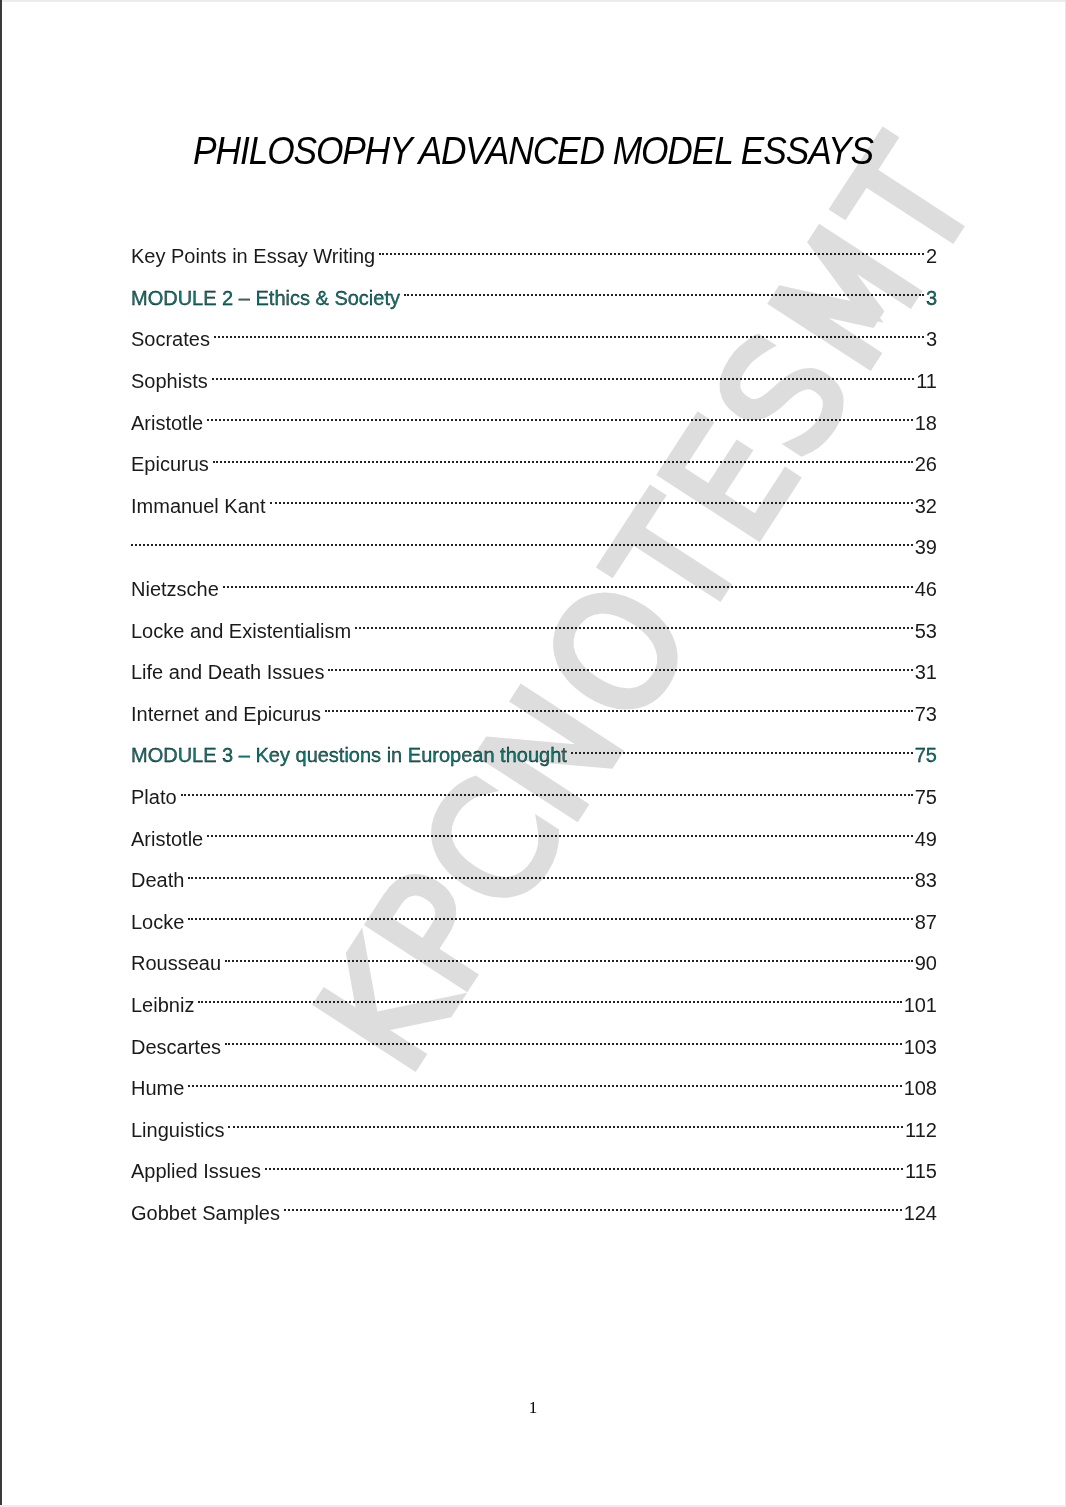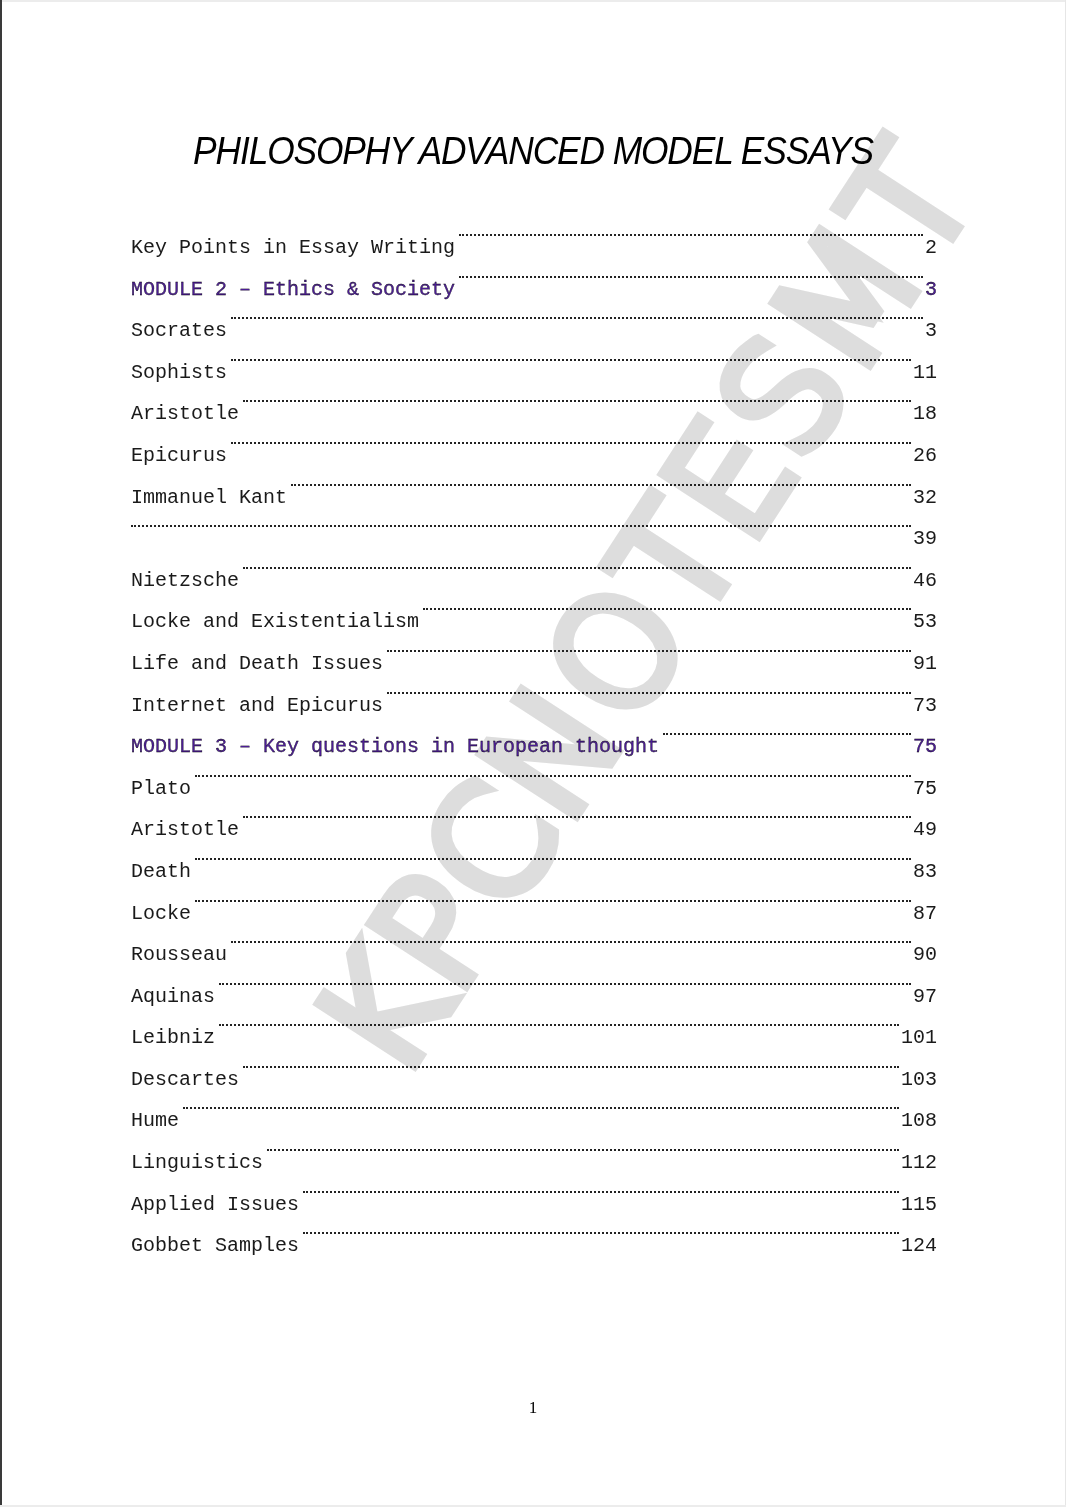--- a/index.html
+++ b/index.html
@@ -49,27 +49,26 @@
     }
 
     .toc {
       position: absolute;
       left: 131px; top: 236px;
       width: 806px;
       z-index: 2;
     }
     .toc-row {
       display: flex;
-      align-items: flex-start;
+      align-items: center;
       height: 41.6px;
       font-size: 20px;
       color: #1a1a1a;
-      font-family: Liberation Mono, monospace;
-    }
-    .toc-row.module { color: #4c1d95; -webkit-text-stroke: 0.3px #000; }
+    }
+    .toc-row.module { color: #0f766e; -webkit-text-stroke: 0.3px #000; }
     .toc-label { white-space: nowrap; padding-right: 4px; }
     .toc-leader {
       flex: 1;
       height: 2px;
       border-bottom: 2px dotted #222;
       position: relative;
       top: -4px;
       min-width: 10px;
     }
     .toc-page { white-space: nowrap; padding-left: 2px; text-align: right; }
@@ -142,21 +141,21 @@
       <span class="toc-page">46</span>
     </div>
     <div class="toc-row">
       <span class="toc-label">Locke and Existentialism</span>
       <span class="toc-leader"></span>
       <span class="toc-page">53</span>
     </div>
     <div class="toc-row">
       <span class="toc-label">Life and Death Issues</span>
       <span class="toc-leader"></span>
-      <span class="toc-page">91</span>
+      <span class="toc-page">31</span>
     </div>
     <div class="toc-row">
       <span class="toc-label">Internet and Epicurus</span>
       <span class="toc-leader"></span>
       <span class="toc-page">73</span>
     </div>
     <div class="toc-row module">
       <span class="toc-label">MODULE 3 – Key questions in European thought</span>
       <span class="toc-leader"></span>
       <span class="toc-page">75</span>
@@ -180,25 +179,20 @@
       <span class="toc-label">Locke</span>
       <span class="toc-leader"></span>
       <span class="toc-page">87</span>
     </div>
     <div class="toc-row">
       <span class="toc-label">Rousseau</span>
       <span class="toc-leader"></span>
       <span class="toc-page">90</span>
     </div>
     <div class="toc-row">
-      <span class="toc-label">Aquinas</span>
-      <span class="toc-leader"></span>
-      <span class="toc-page">97</span>
-    </div>
-    <div class="toc-row">
       <span class="toc-label">Leibniz</span>
       <span class="toc-leader"></span>
       <span class="toc-page">101</span>
     </div>
     <div class="toc-row">
       <span class="toc-label">Descartes</span>
       <span class="toc-leader"></span>
       <span class="toc-page">103</span>
     </div>
     <div class="toc-row">

